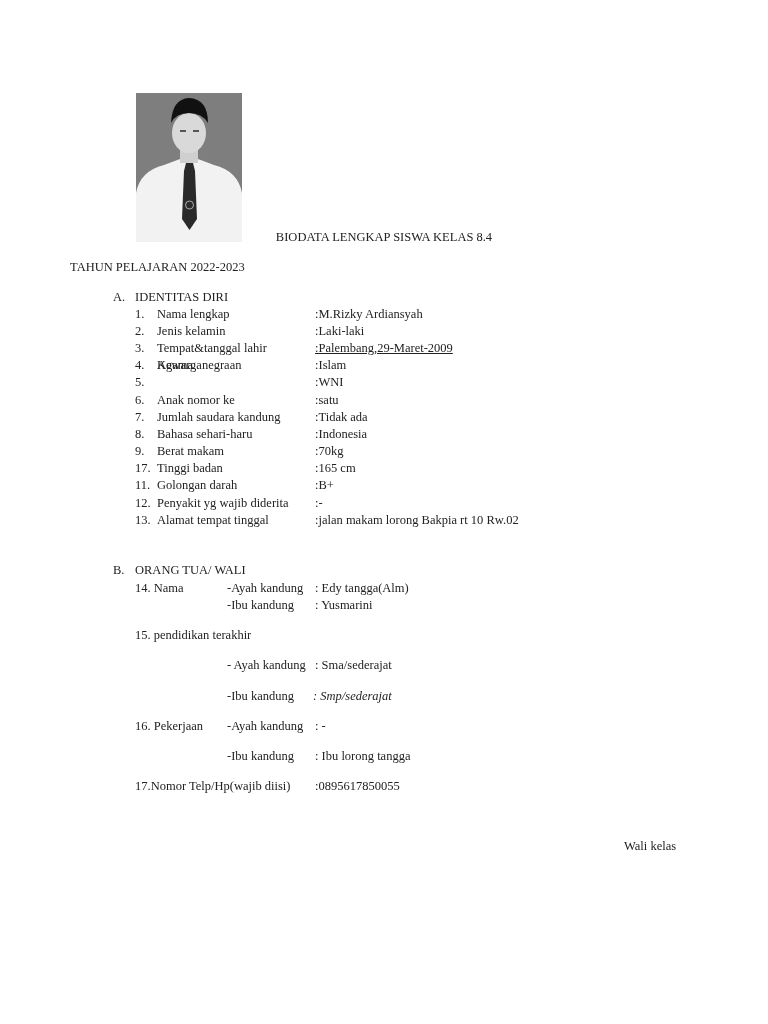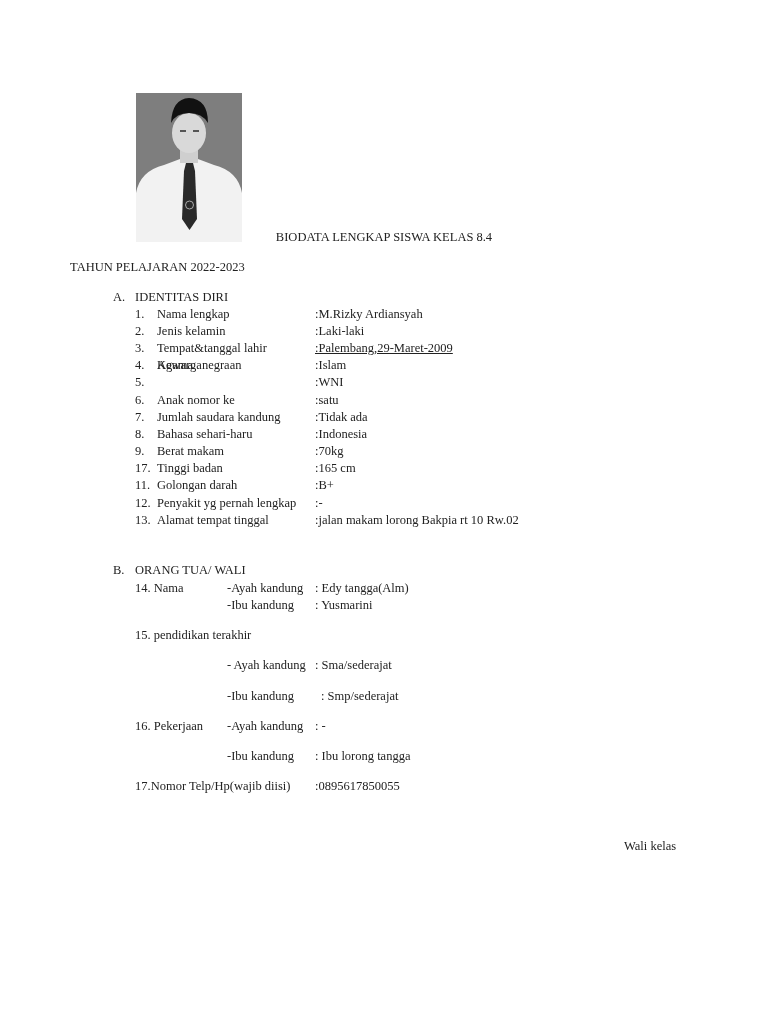--- a/index.html
+++ b/index.html
@@ -88,42 +88,42 @@
 
   <div class="abs num" style="top:461px;">17.</div>
   <div class="abs lbl" style="top:461px;">Tinggi badan</div>
   <div class="abs val" style="top:461px;">:165 cm</div>
 
   <div class="abs num" style="top:478px;">11.</div>
   <div class="abs lbl" style="top:478px;">Golongan darah</div>
   <div class="abs val" style="top:478px;">:B+</div>
 
   <div class="abs num" style="top:496px;">12.</div>
-  <div class="abs lbl" style="top:496px;">Penyakit yg  pernah lengkap</div>
+  <div class="abs lbl" style="top:496px;">Penyakit yg  wajib diderita</div>
   <div class="abs val" style="top:496px;">:-</div>
 
   <div class="abs num" style="top:513px;">13.</div>
   <div class="abs lbl" style="top:513px;">Alamat tempat tinggal</div>
   <div class="abs val" style="top:513px;">:jalan makam lorong Bakpia rt 10 Rw.02</div>
 </div>
 
 <div class="abs section-letter" style="top:563px;">B.</div>
 <div class="abs section-title" style="top:563px;">ORANG TUA/ WALI</div>
 
 <div class="abs" style="left:135px; top:581px;">14.  Nama</div>
 <div class="abs" style="left:227px; top:581px;">-Ayah kandung</div>
 <div class="abs" style="left:315px; top:581px;">: Edy tangga(Alm)</div>
 <div class="abs" style="left:227px; top:598px;">-Ibu kandung</div>
 <div class="abs" style="left:315px; top:598px;">: Yusmarini</div>
 
 <div class="abs" style="left:135px; top:628px;">15. pendidikan terakhir</div>
 <div class="abs" style="left:227px; top:658px;">- Ayah kandung</div>
 <div class="abs" style="left:315px; top:658px;">: Sma/sederajat</div>
 <div class="abs" style="left:227px; top:689px;">-Ibu kandung</div>
-<div class="abs" style="left:321px; top:689px;">: Smp/sederajat</div>
+<div class="abs" style="left:313px; top:689px;font-style:italic;">: Smp/sederajat</div>
 
 <div class="abs" style="left:135px; top:719px;">16. Pekerjaan</div>
 <div class="abs" style="left:227px; top:719px;">-Ayah kandung</div>
 <div class="abs" style="left:315px; top:719px;">: -</div>
 <div class="abs" style="left:227px; top:749px;">-Ibu kandung</div>
 <div class="abs" style="left:315px; top:749px;">: Ibu lorong tangga</div>
 
 <div class="abs" style="left:135px; top:779px;">17.Nomor Telp/Hp(wajib diisi)</div>
 <div class="abs" style="left:315px; top:779px;">:0895617850055</div>
 

